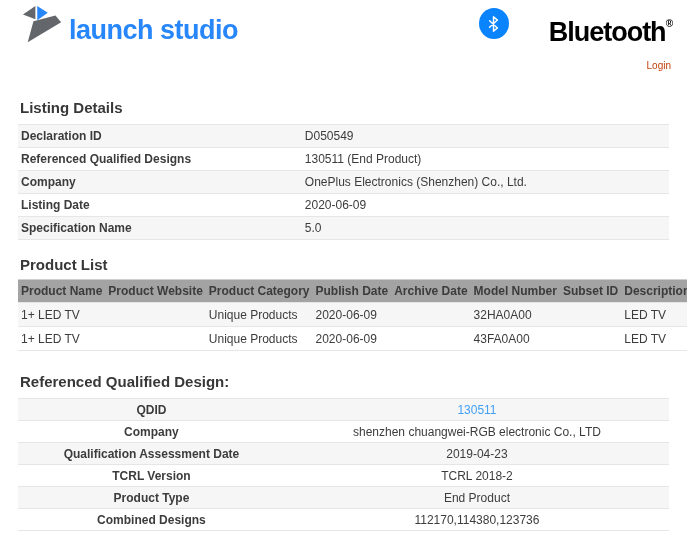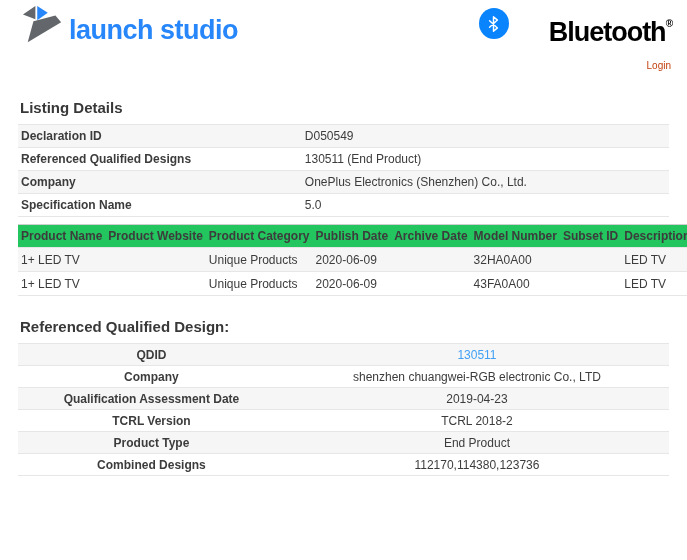--- a/index.html
+++ b/index.html
@@ -49,21 +49,21 @@
   .kv { margin-top: 9px; border-bottom: 1px solid #e6e6e6; }
   .kv td { padding: 4px 3px; border-top: 1px solid #e6e6e6; vertical-align: top; }
   .kv tr:nth-child(odd) { background: #f6f6f6; }
   .kv td.lbl { font-weight: bold; }
   .kv.listing td.lbl { width: 43.6%; }
   .kv.rqd td.lbl { width: 41%; }
   .kv.rqd td { padding: 3.5px 3px; text-align: center; }
 
   .plist { margin-top: 7px; border-bottom: 1px solid #e6e6e6; }
   .plist th {
-    background: #22c55e; text-align: left; font-weight: bold;
+    background: #a3a3a3; text-align: left; font-weight: bold;
     padding: 4px 3px; border-top: 1px solid #cfcfcf; white-space: nowrap;
   }
   .plist td { padding: 4.5px 3px; border-top: 1px solid #e6e6e6; white-space: nowrap; }
   .plist tbody tr:nth-child(odd) { background: #f6f6f6; }
 
   a.blue-link { color: #42a0f5; text-decoration: none; cursor: pointer; }
 </style>
 </head>
 <body>
 
@@ -104,26 +104,31 @@
       </tr>
       <tr>
         <td class="lbl">Referenced Qualified Designs</td>
         <td>130511 (End Product)</td>
       </tr>
       <tr>
         <td class="lbl">Company</td>
         <td>OnePlus Electronics (Shenzhen) Co., Ltd.</td>
       </tr>
       <tr>
+        <td class="lbl">Listing Date</td>
+        <td>2020-06-09</td>
+      </tr>
+      <tr>
         <td class="lbl">Specification Name</td>
         <td>5.0</td>
       </tr>
     </tbody>
   </table>
 
+  <h2 class="h-prod">Product List</h2>
   <table class="plist">
     <colgroup>
       <col style="width:12.6%">
         <col style="width:15.7%">
         <col style="width:16%">
         <col style="width:11.7%">
       <col style="width:12.1%">
         <col style="width:13.4%">
         <col style="width:9.7%">
         <col style="width:8.8%">

